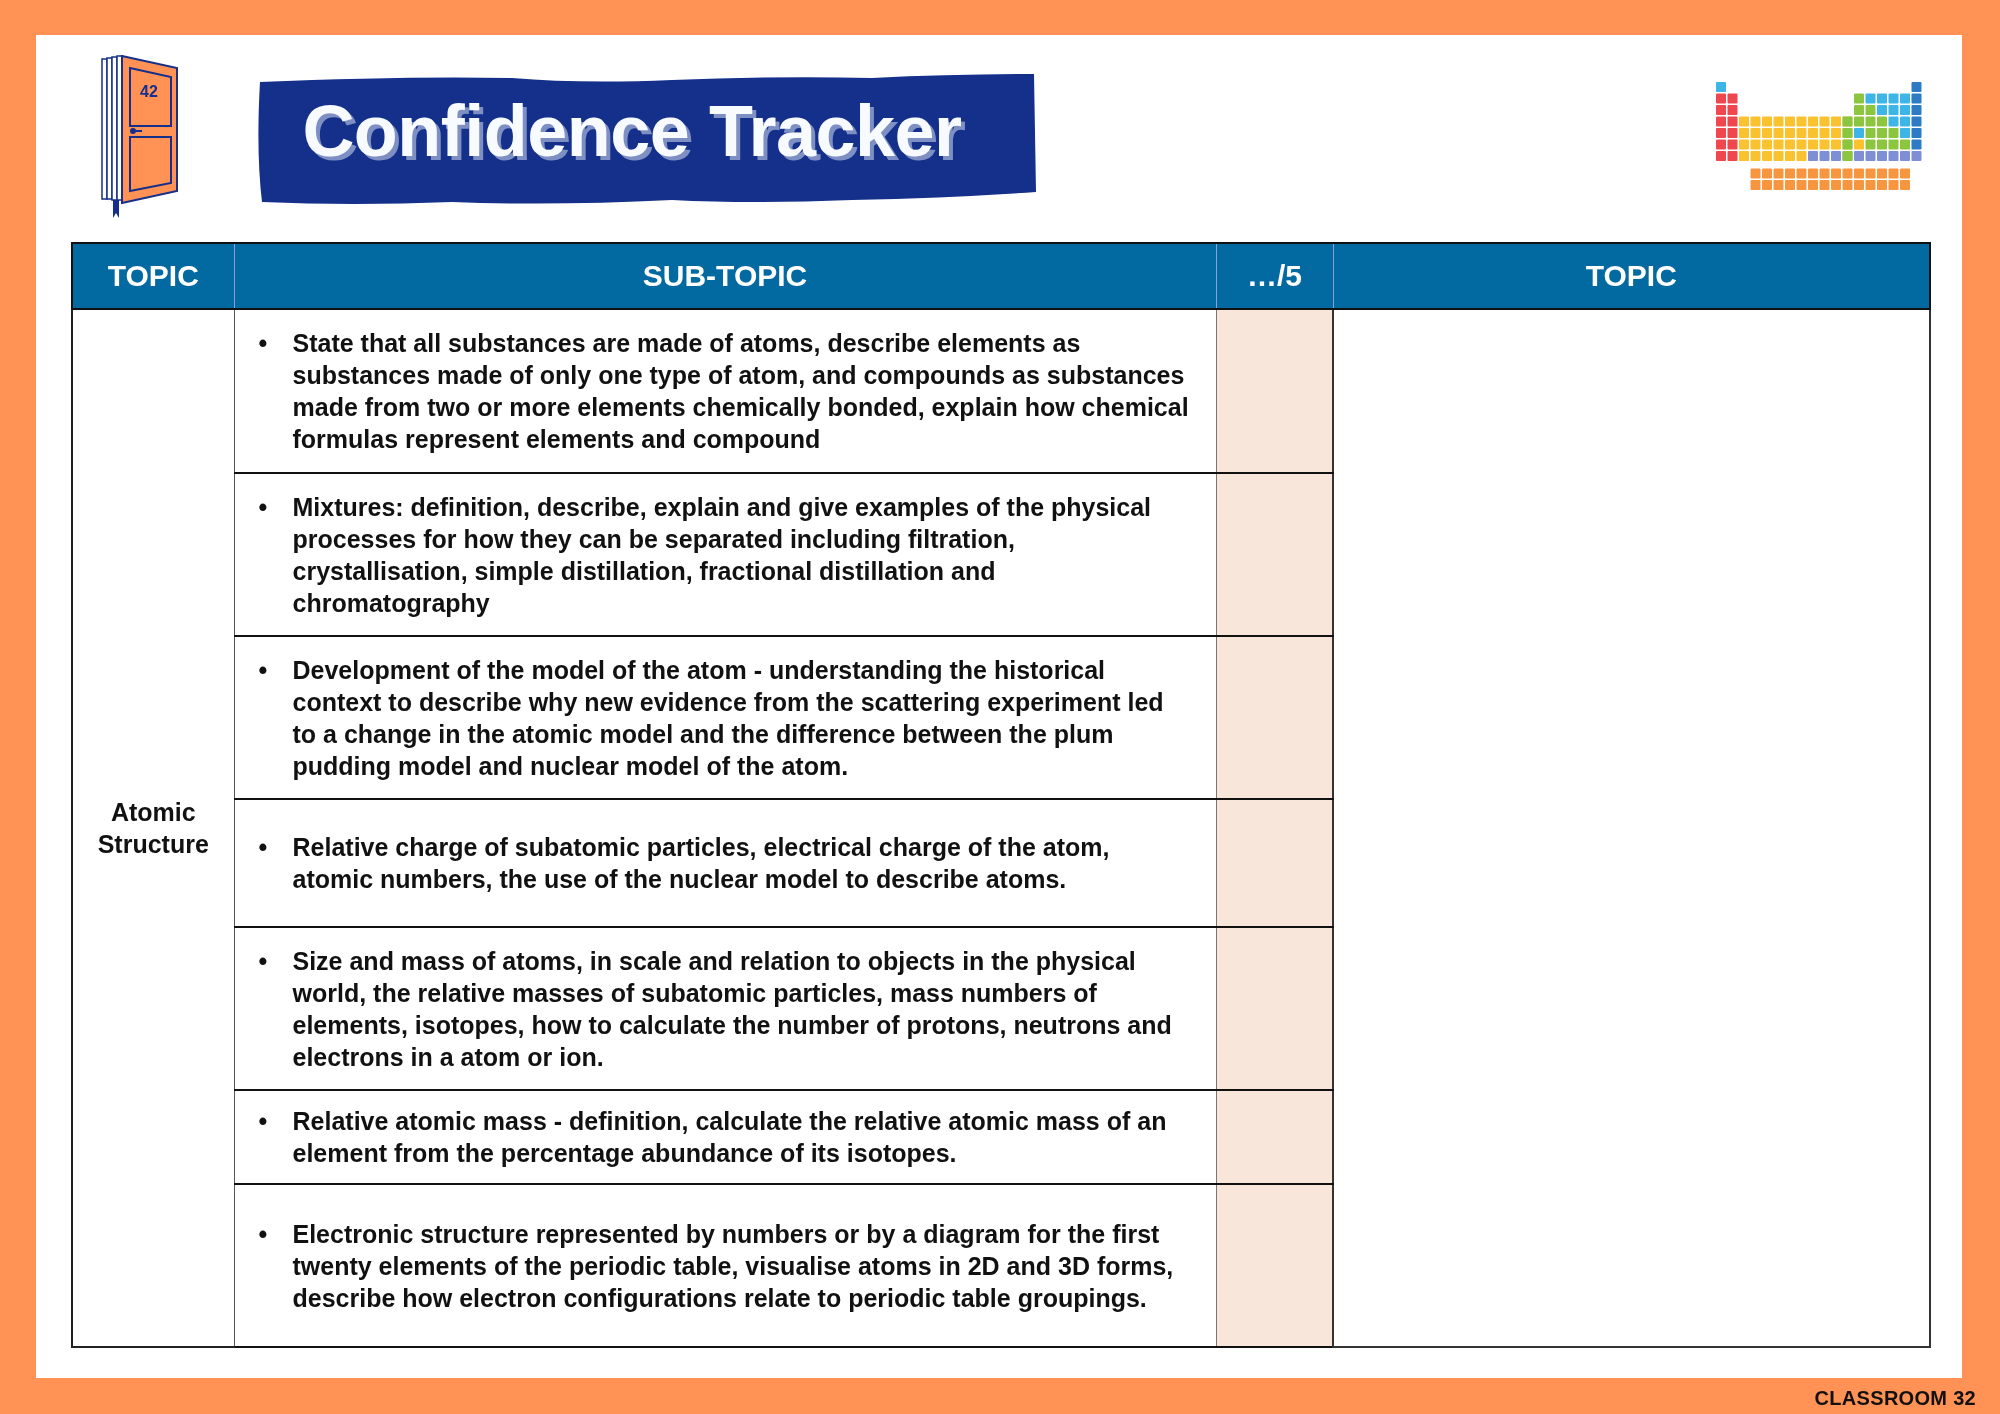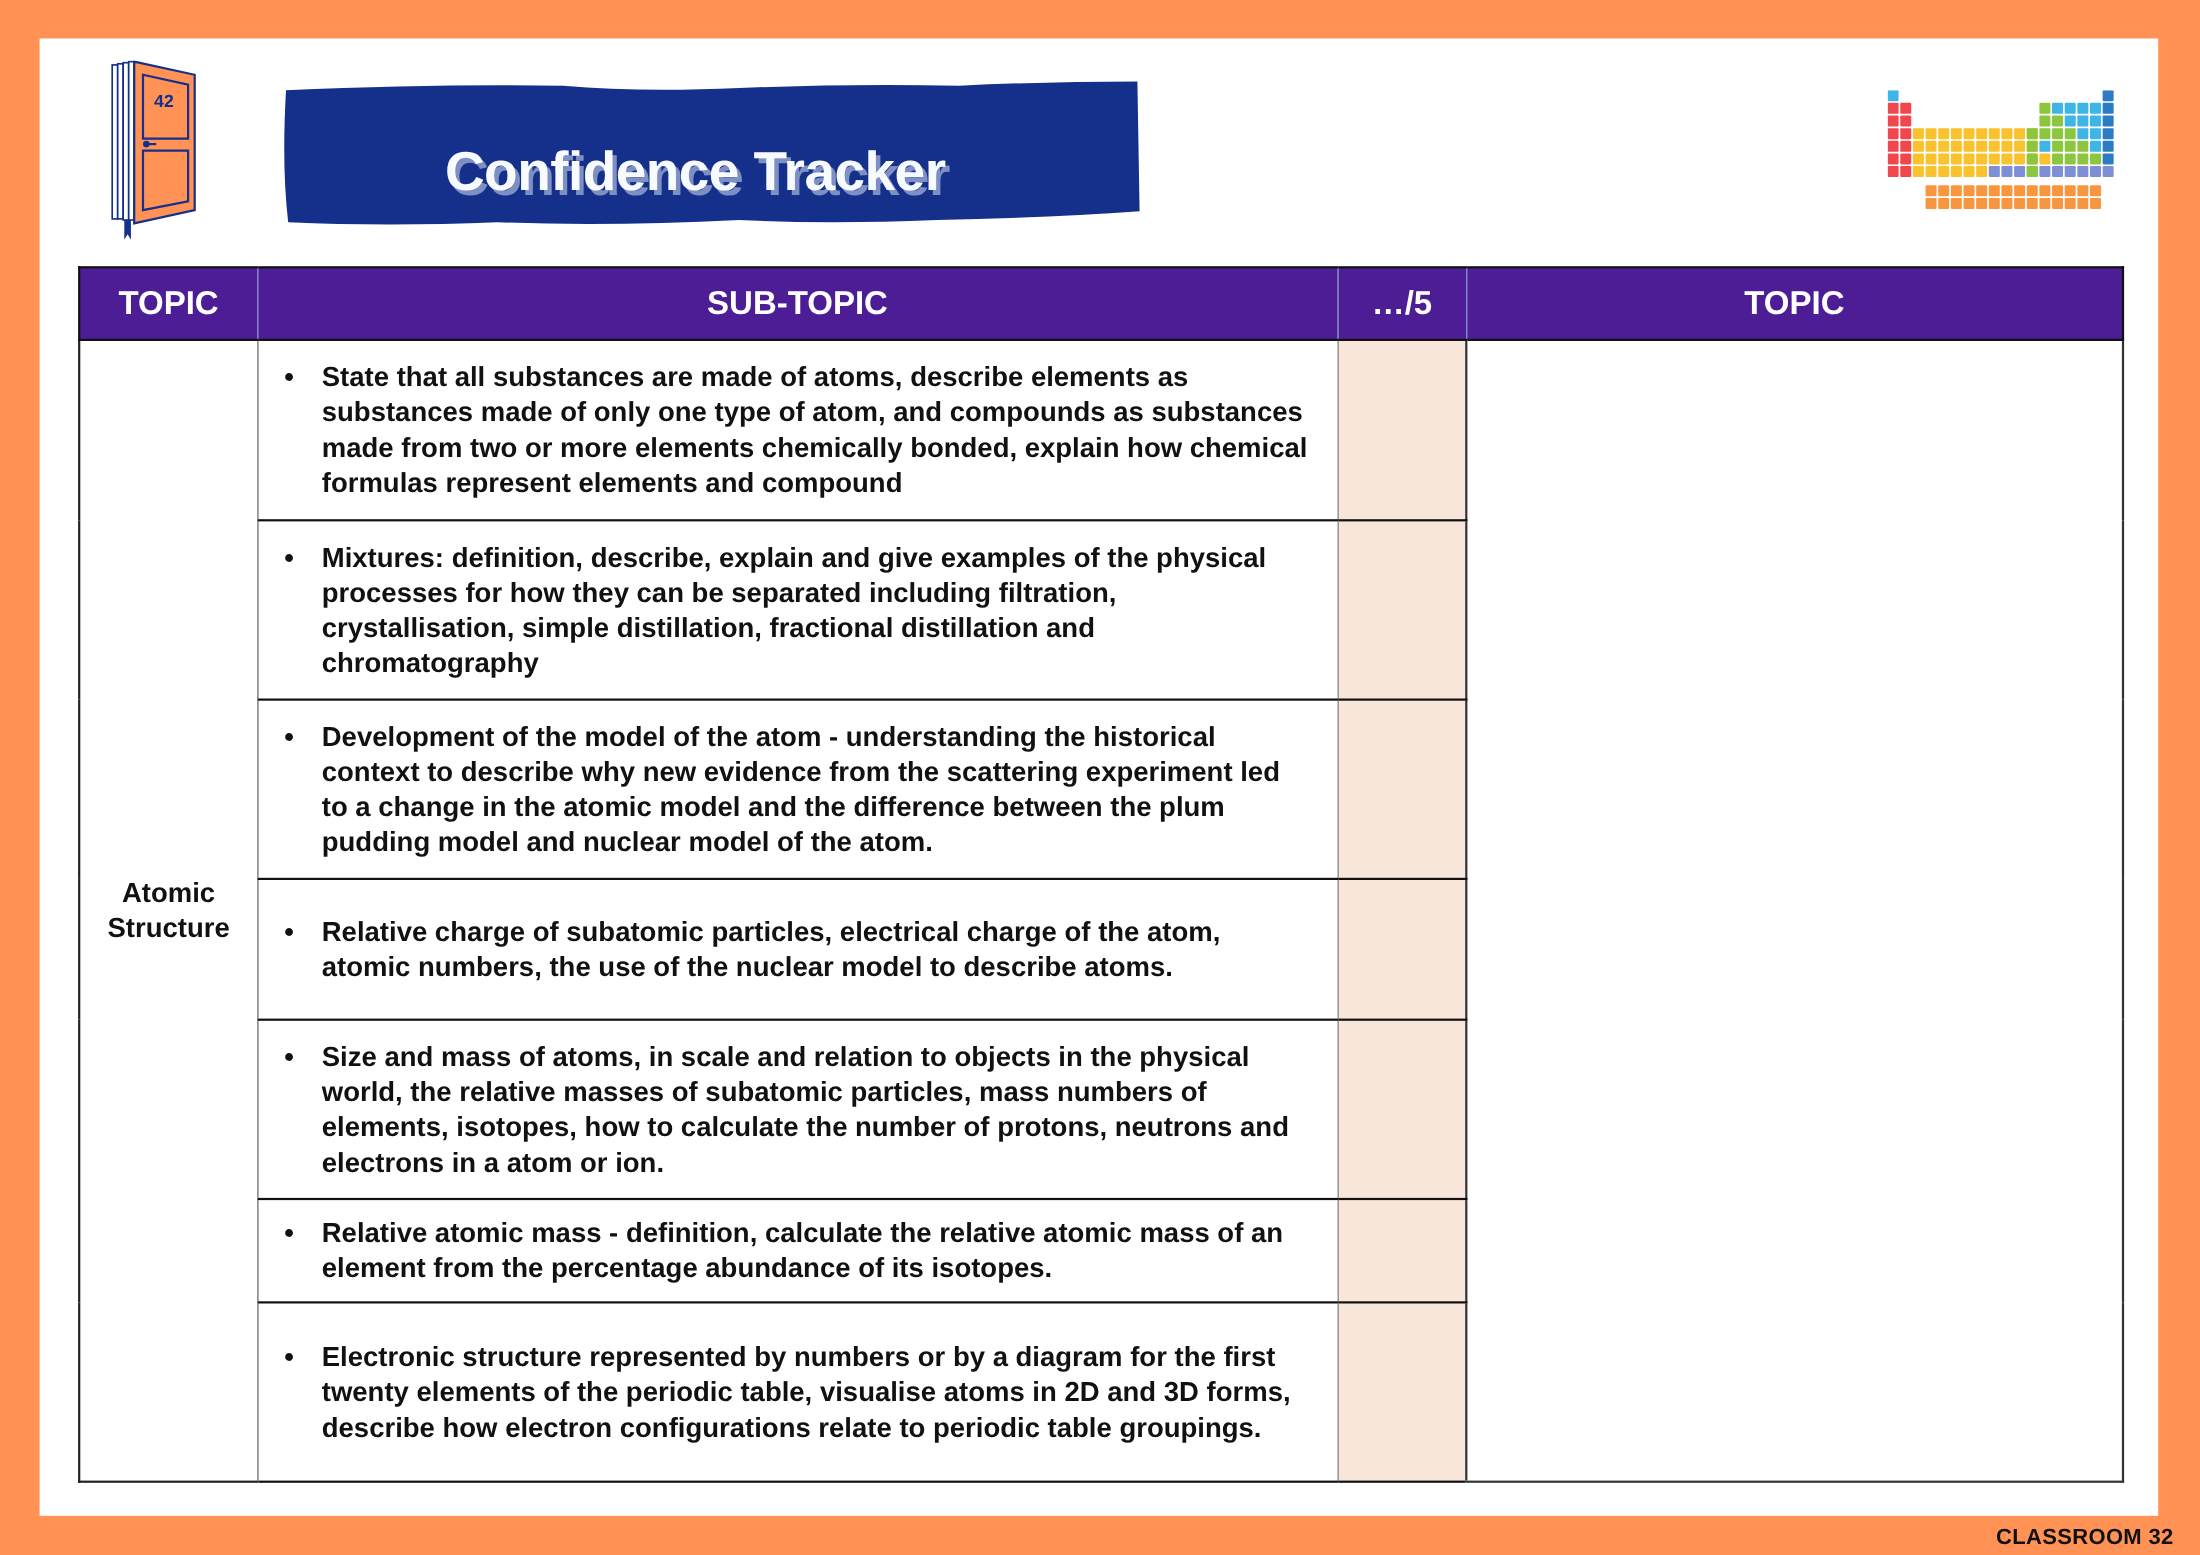--- a/index.html
+++ b/index.html
@@ -14,41 +14,41 @@
     width: 1926px; height: 1343px;
     background: #ffffff;
   }
   .logo {
     position: absolute; left: 100px; top: 55px; width: 82px; height: 165px;
   }
   .banner {
     position: absolute; left: 252px; top: 72px; width: 790px; height: 134px;
   }
   .banner-text {
-    position: absolute; left: 252px; top: 89px; width: 760px; height: 134px;
+    position: absolute; left: 252px; top: 64px; width: 760px; height: 134px;
     display: flex; align-items: center; justify-content: center;
-    color: #F7FAFF; font-weight: 700; font-size: 50px; letter-spacing: -0.5px;
+    color: #F7FAFF; font-weight: 700; font-size: 72px; letter-spacing: -0.5px;
     text-shadow: 4px 4px 0 #7E8FC4;
   }
   .subtitle {
     position: absolute; left: 1040px; top: 58px; width: 700px;
     color: #14308A; font-weight: 700; font-size: 62px; line-height: 74px;
     text-align: center; letter-spacing: -0.5px;
     text-shadow: 4px 4px 0 #A9B6DD;
   }
   .ptable {
     position: absolute; left: 1716px; top: 82px; width: 218px; height: 112px;
   }
   table.tracker {
     position: absolute; left: 71px; top: 242px;
     width: 1858px; border-collapse: collapse;
     table-layout: fixed;
   }
   table.tracker th {
-    background: #4c1d95; color: #ffffff; font-weight: 700; font-size: 30px;
+    background: #0369a1; color: #ffffff; font-weight: 700; font-size: 30px;
     height: 64px; padding: 0; text-align: center;
     border-left: 1px solid #8AA0D8; border-top: 2px solid #111; border-bottom: 2px solid #111;
   }
   table.tracker th:first-child { border-left: 2px solid #111; }
   table.tracker th:last-child { border-right: 2px solid #111; }
   table.tracker td { padding: 0; vertical-align: middle; }
   td.topic {
     border-left: 2px solid #222; border-right: 1px solid #555; border-bottom: 2px solid #222;
     text-align: center; font-weight: 700; font-size: 25px; line-height: 32px; color: #111; margin-top: 36px;
   }

